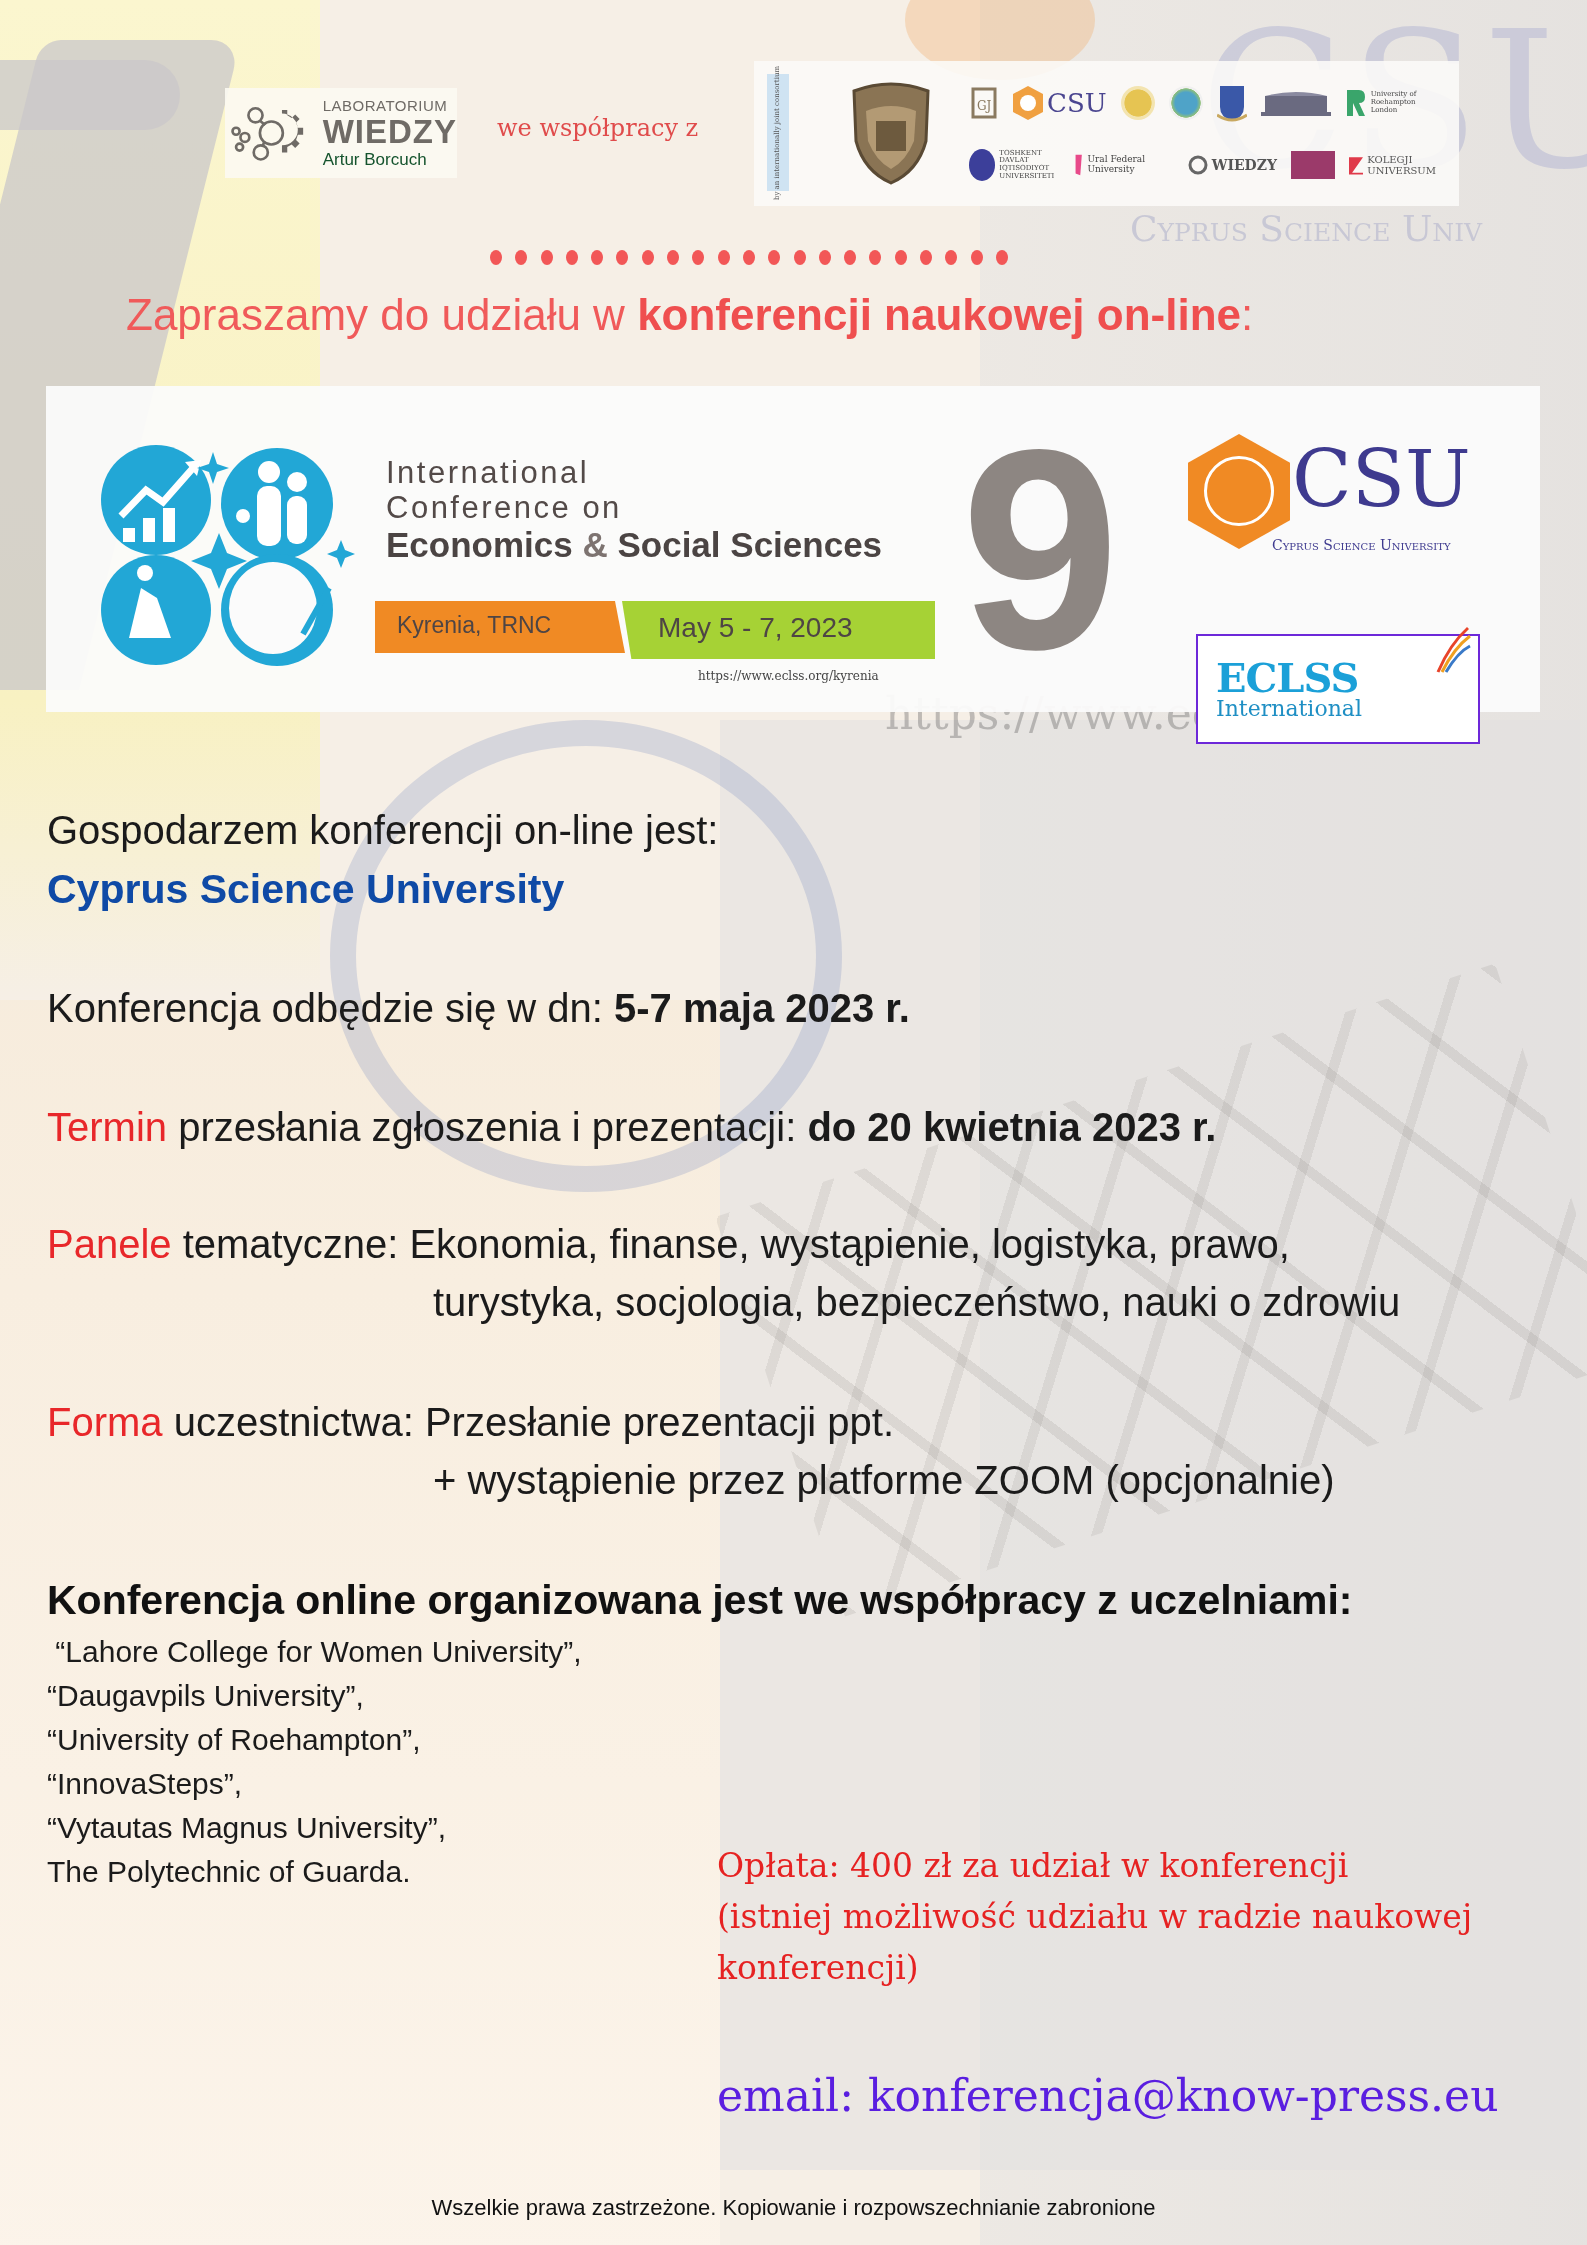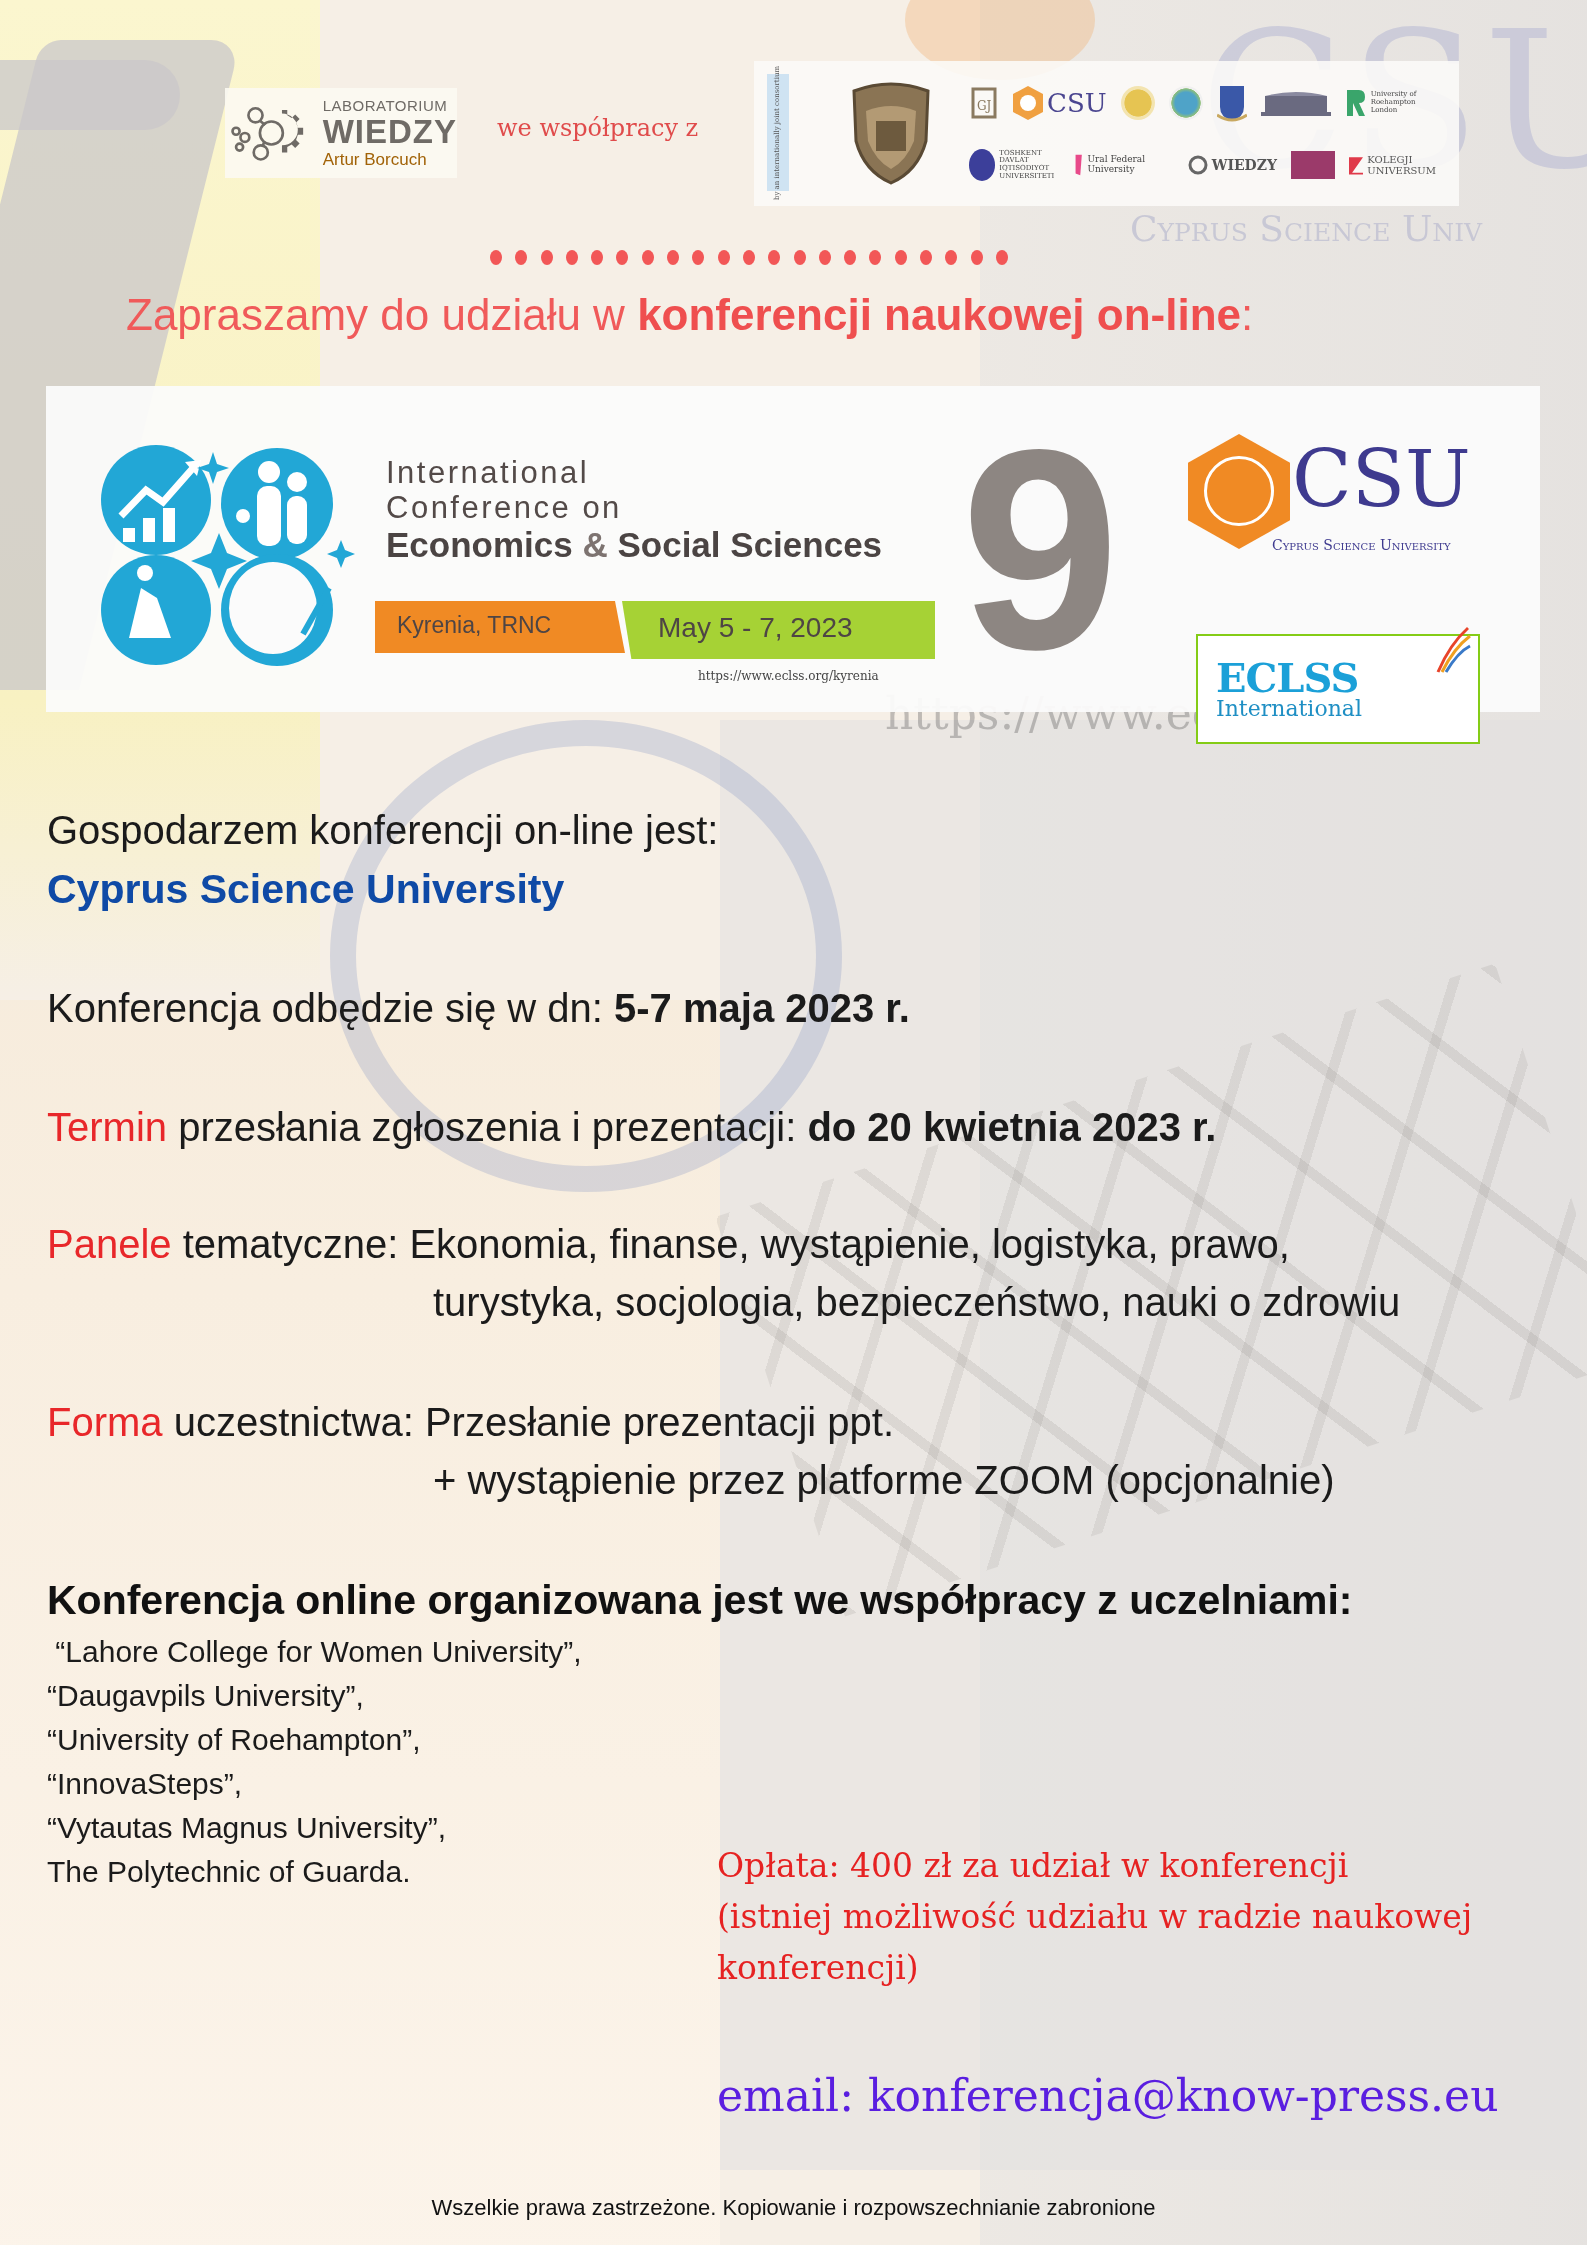--- a/index.html
+++ b/index.html
@@ -40,21 +40,21 @@
 
   
   .content { position: absolute; inset: 0; z-index: 1; }
 
   .lab-logo { position: absolute; left: 225px; top: 88px; width: 232px; height: 90px;
     background: rgba(252,250,242,.9); display: flex; align-items: center; }
   .lab-icon { width: 88px; height: 80px; margin-left: 4px; }
   .lab-text { display: flex; flex-direction: column; line-height: 1; margin-left: 16px; }
   .lab-t1 { font-family: "Liberation Sans", sans-serif; font-size: 15px; color: #6f6b66; letter-spacing: .5px; }
   .lab-t2 { font-family: "Liberation Sans", sans-serif; font-size: 33px; font-weight: bold; color: #6f6b66; letter-spacing: 1px; margin-top: 2px; }
-  .lab-t3 { font-family: "Liberation Sans", sans-serif; font-size: 17px; color: #a16207; margin-top: 3px; }
+  .lab-t3 { font-family: "Liberation Sans", sans-serif; font-size: 17px; color: #14532d; margin-top: 3px; }
 
   .coop { position: absolute; left: 497px; top: 114px; font-family: "DejaVu Serif", serif;
     font-size: 24px; color: #e04b4b; }
 
   .consortium { position: absolute; left: 754px; top: 61px; width: 705px; height: 145px;
     background: rgba(252,250,248,.88); }
   .cons-by { position: absolute; left: 13px; top: 13px; width: 22px; height: 117px;
     background: #cfe3f2; }
   .cons-by span { position: absolute; left: 50%; top: 50%; transform: translate(-50%,-50%) rotate(-90deg);
     font-family: "DejaVu Serif", serif; font-size: 7px; color: #555; white-space: nowrap; line-height: 1.1; text-align: center; }
@@ -93,21 +93,21 @@
   .csu-logo { position: absolute; left: 1142px; top: 48px; }
   .csu-hex { position: absolute; left: 0; top: 0; width: 102px; height: 115px; background: #f08a24;
     clip-path: polygon(50% 0, 100% 25%, 100% 75%, 50% 100%, 0 75%, 0 25%); }
   .csu-hex::after { content: ""; position: absolute; left: 16px; top: 22px; width: 70px; height: 70px;
     border-radius: 50%; border: 3px solid #fff; box-sizing: border-box; }
   .csu-letters { position: absolute; left: 104px; top: 6px; font-family: "DejaVu Serif", serif;
     font-size: 78px; color: #3e3a8f; line-height: 1; }
   .csu-sub { position: absolute; left: 84px; top: 103px; font-family: "DejaVu Serif", serif;
     font-size: 14px; color: #3e3a8f; white-space: nowrap; font-variant: small-caps; }
   .eclss { position: absolute; left: 1150px; top: 248px; width: 284px; height: 110px;
-    border: 2px solid #84cc16; box-sizing: border-box; background: #fff; }
+    border: 2px solid #6d28d9; box-sizing: border-box; background: #fff; }
   .eclss-name { position: absolute; left: 18px; top: 18px; font-family: "DejaVu Serif", serif;
     font-size: 40px; font-weight: bold; color: #1ba0d8; letter-spacing: -1px; }
   .eclss-sub { position: absolute; left: 18px; top: 60px; font-family: "DejaVu Serif", serif;
     font-size: 22px; color: #1f8fc4; }
   .eclss-flame { position: absolute; right: 6px; top: -12px; width: 40px; height: 52px; }
 
   .body-text { position: absolute; left: 47px; font-family: "Liberation Sans", sans-serif; color: #1b1b1b; white-space: nowrap; }
   .t40 { font-size: 40px; }
   .host-name { position: absolute; left: 47px; top: 866px; font-family: "Liberation Sans", sans-serif;
     font-weight: bold; font-size: 41px; color: #0f4aa6; }

